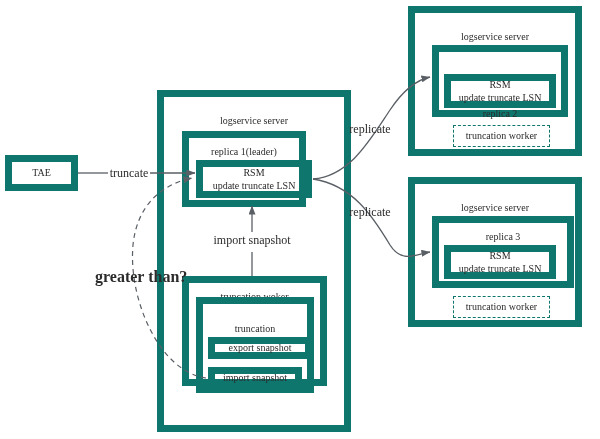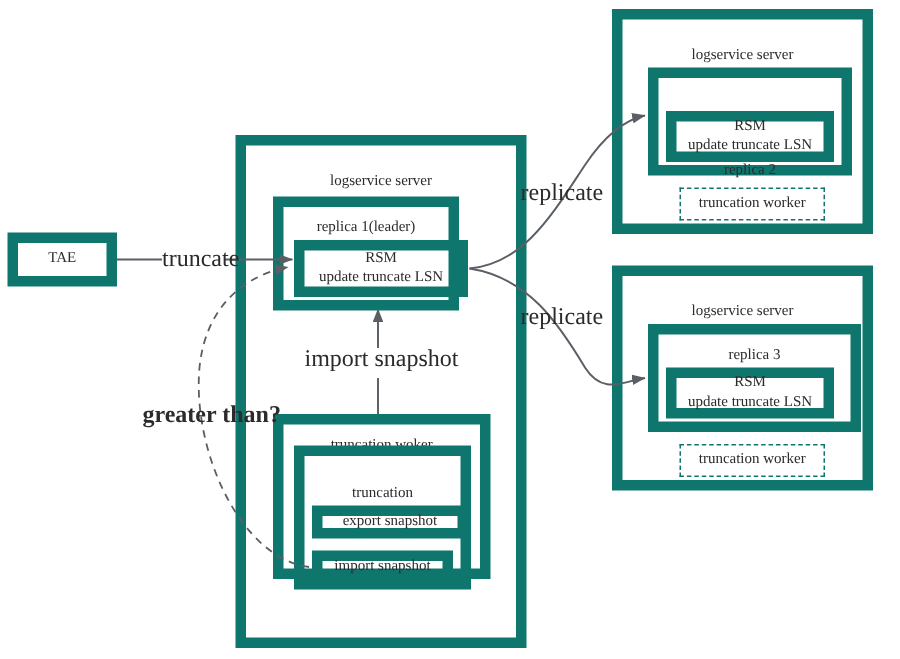--- a/index.html
+++ b/index.html
@@ -23,21 +23,21 @@
   }
   .box.dashed {
     border-style: dashed;
     border-width: 1px;
     padding-left: 40px;
   }
   .lbl {
     position: absolute;
     box-sizing: border-box;
     color: #2b2b2b;
-    font-size: 16px;
+    font-size: 12px;
     line-height: 12px;
     text-align: center;
     white-space: nowrap;
   }
   .lbl.bold { font-weight: bold; font-size: 16px; }
   .boxtitle {
     position: absolute;
     left: 0;
     right: 0;
     text-align: center;

